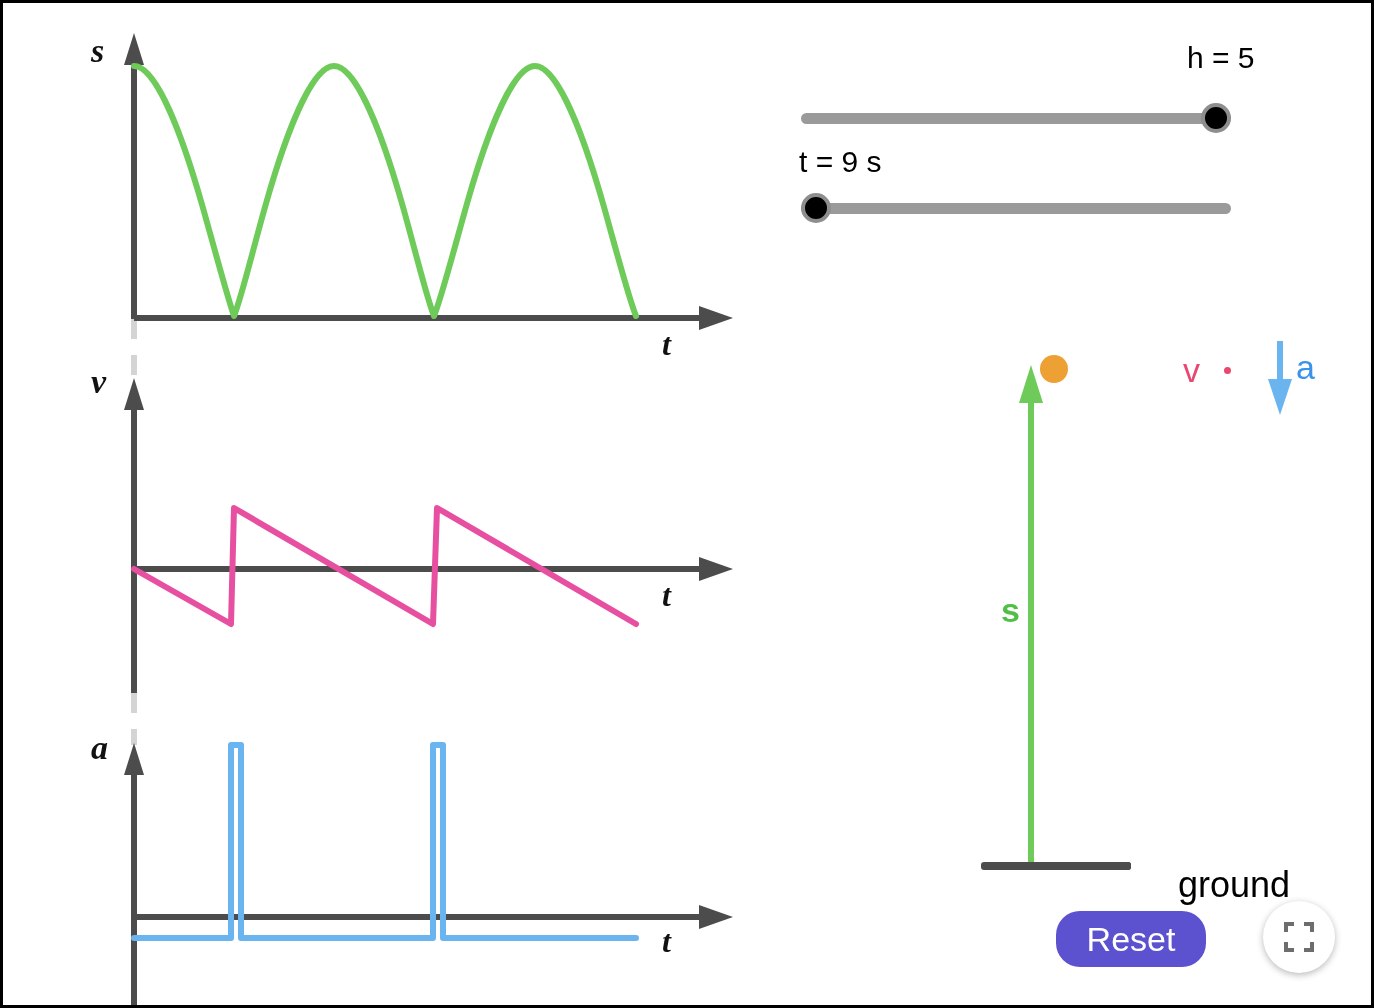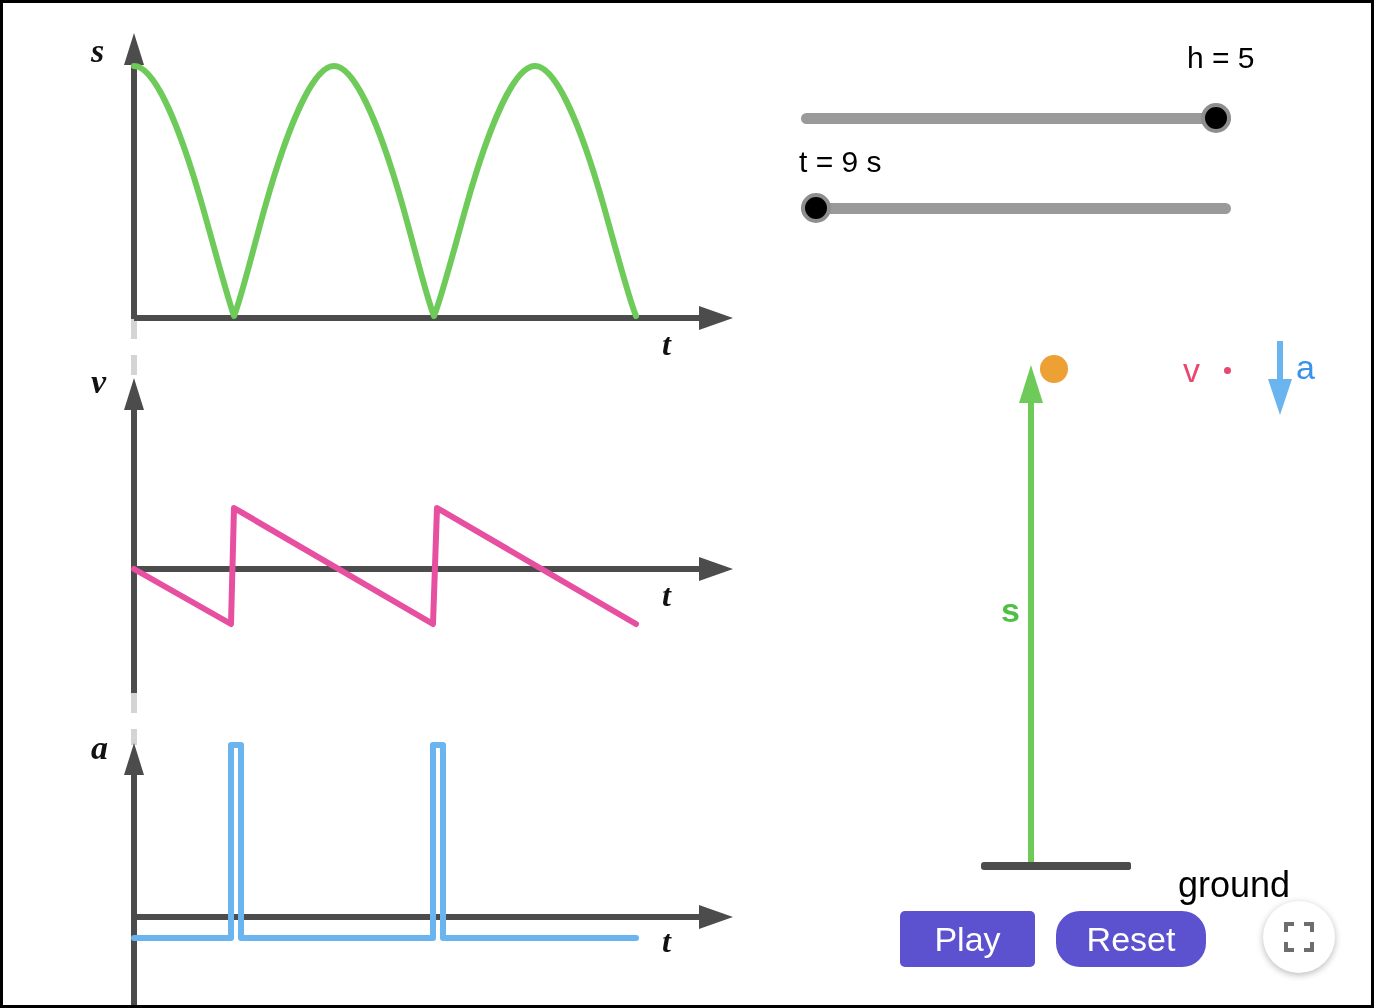--- a/index.html
+++ b/index.html
@@ -246,21 +246,20 @@
     <div class="ground-bar" style="left:272px;top:859px;width:96px;"></div>
     <div class="ground-label" style="left:373px;top:864px;margin-left:42px;">ground</div>
 
     <div class="vec-label s-label" style="left:238px;top:590px;">s</div>
 
     <div class="vec-label v-label" style="left:420px;top:350px;">v</div>
     <div class="zero-dot" style="left:461px;top:364px;"></div>
 
     <div class="vec-label a-label" style="left:533px;top:347px;">a</div>
 
-    <button class="btn" style="left:137px;top:908px;width:135px;height:56px;">Play</button>
     <button class="btn" style="left:293px;top:908px;width:150px;height:56px;border-radius:24px;">Reset</button>
 
     <button class="fs-btn" style="left:500px;top:898px;">
       <svg width="32" height="32" viewBox="0 0 32 32">
         <path d="M3,11 L3,3 L11,3" fill="none" stroke="#6d6d6d" stroke-width="4" stroke-linecap="butt"></path>
         <path d="M21,3 L29,3 L29,11" fill="none" stroke="#6d6d6d" stroke-width="4" stroke-linecap="butt"></path>
         <path d="M29,21 L29,29 L21,29" fill="none" stroke="#6d6d6d" stroke-width="4" stroke-linecap="butt"></path>
         <path d="M11,29 L3,29 L3,21" fill="none" stroke="#6d6d6d" stroke-width="4" stroke-linecap="butt"></path>
       </svg>
     </button>

